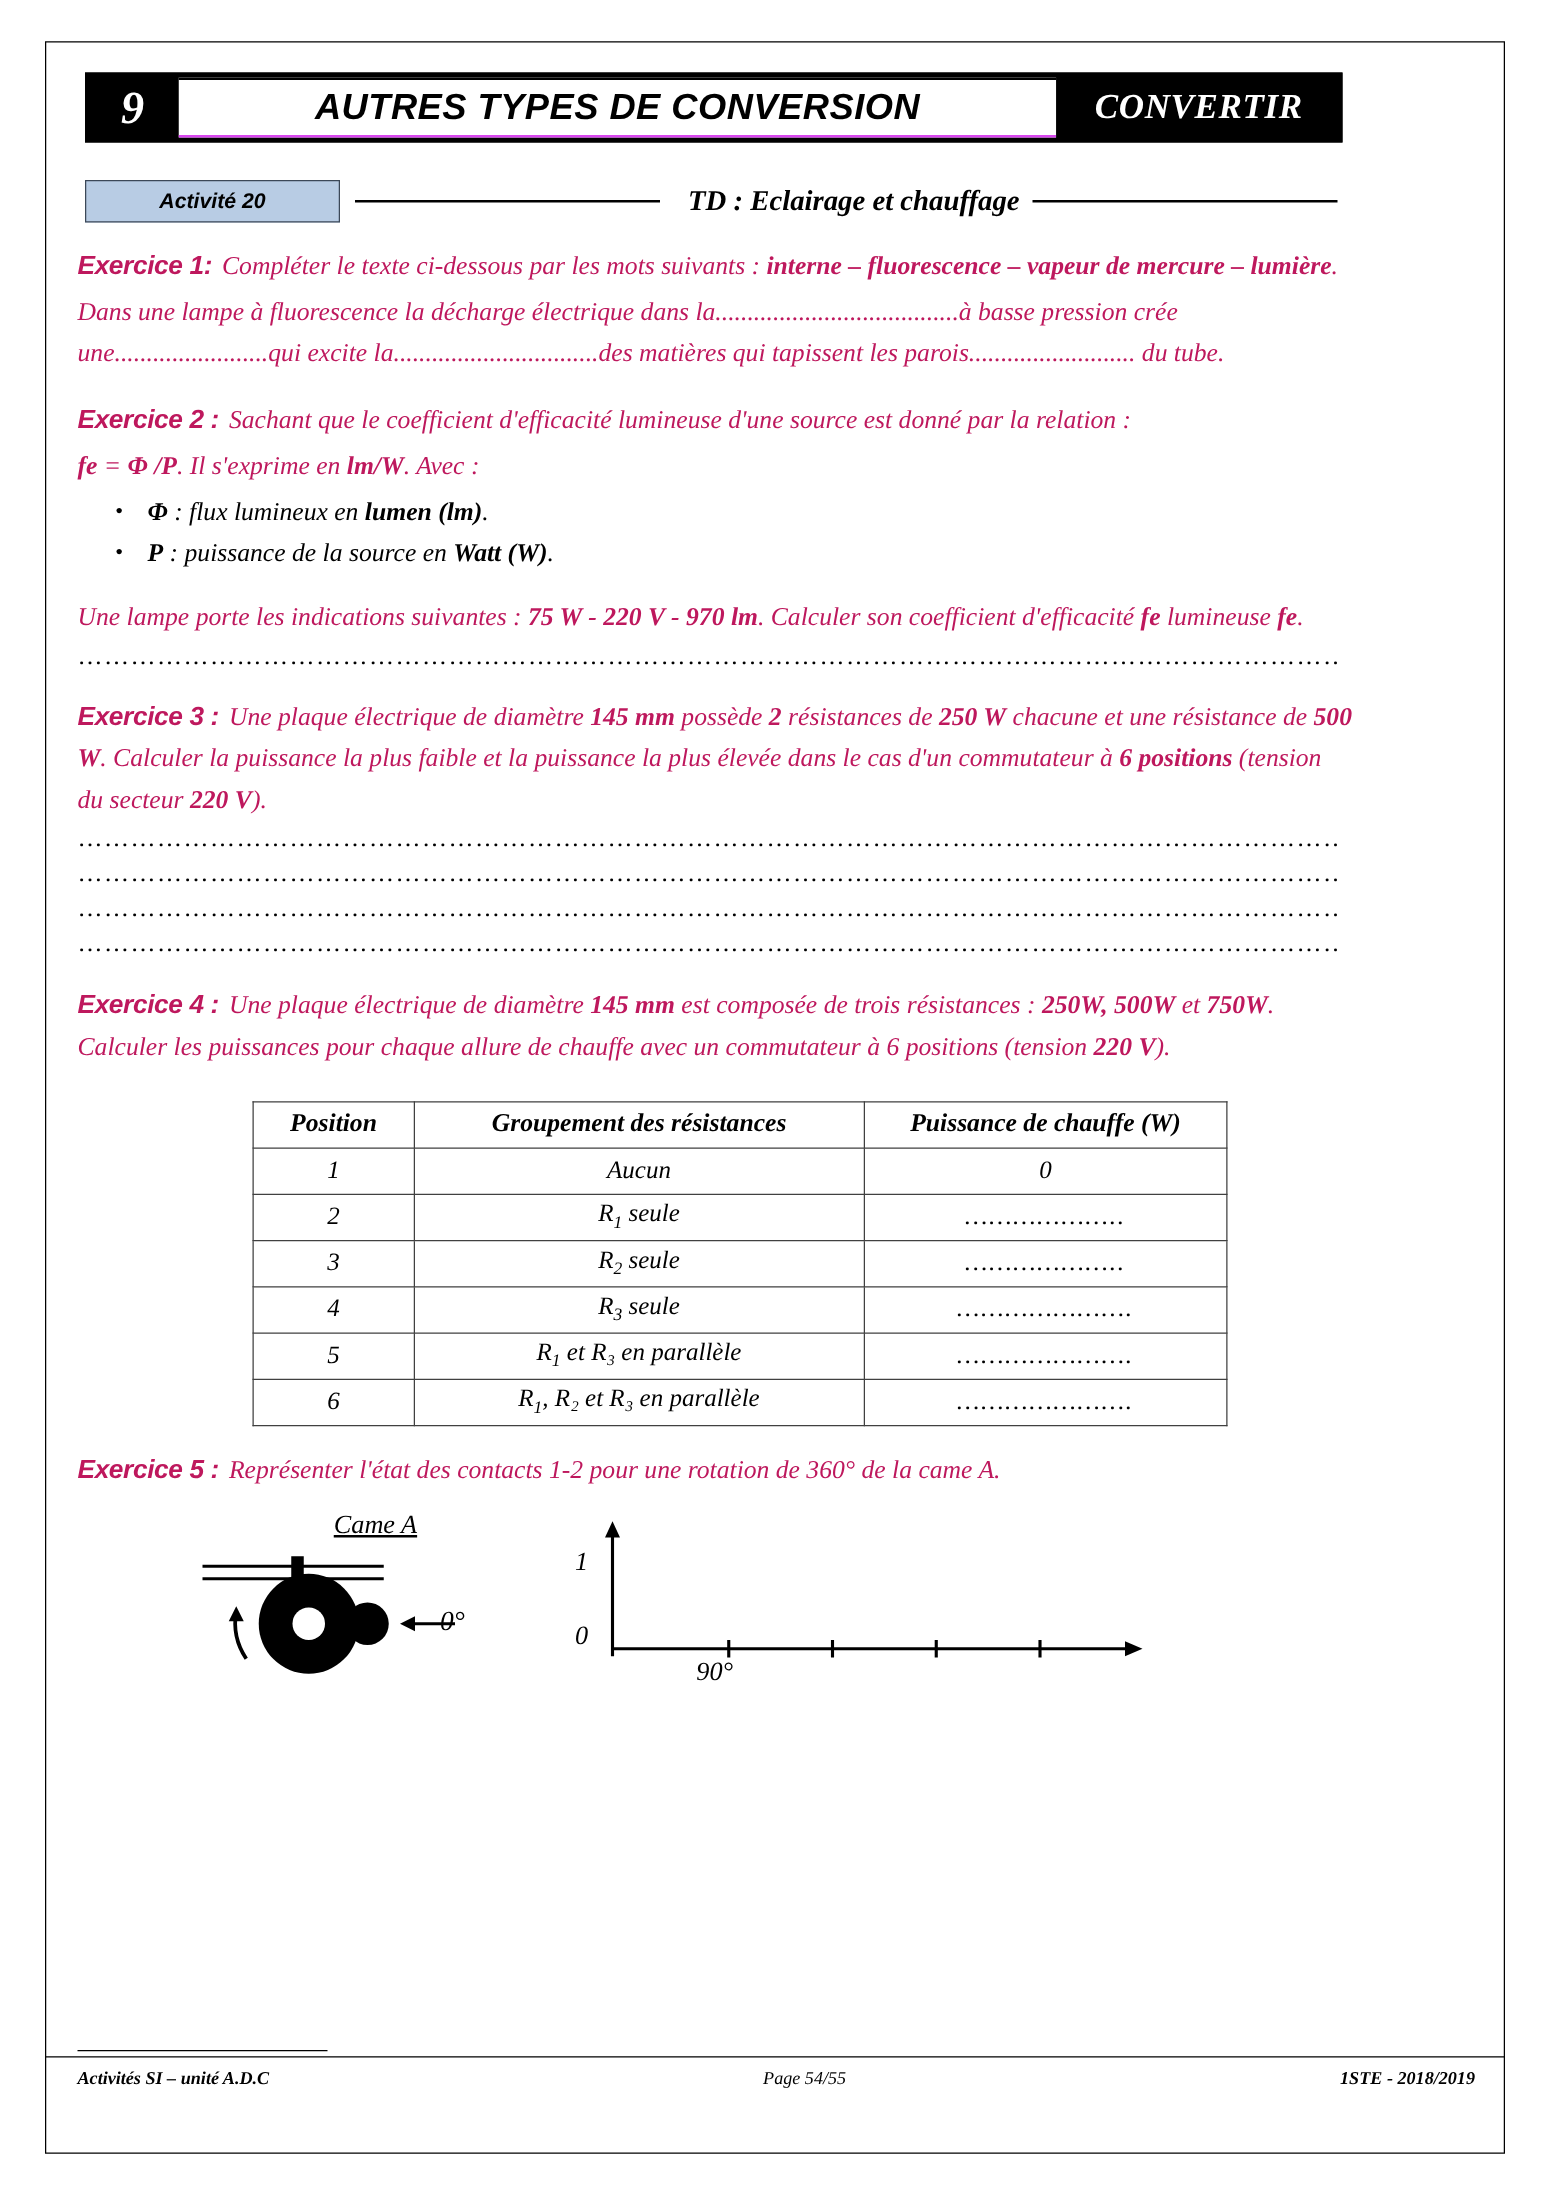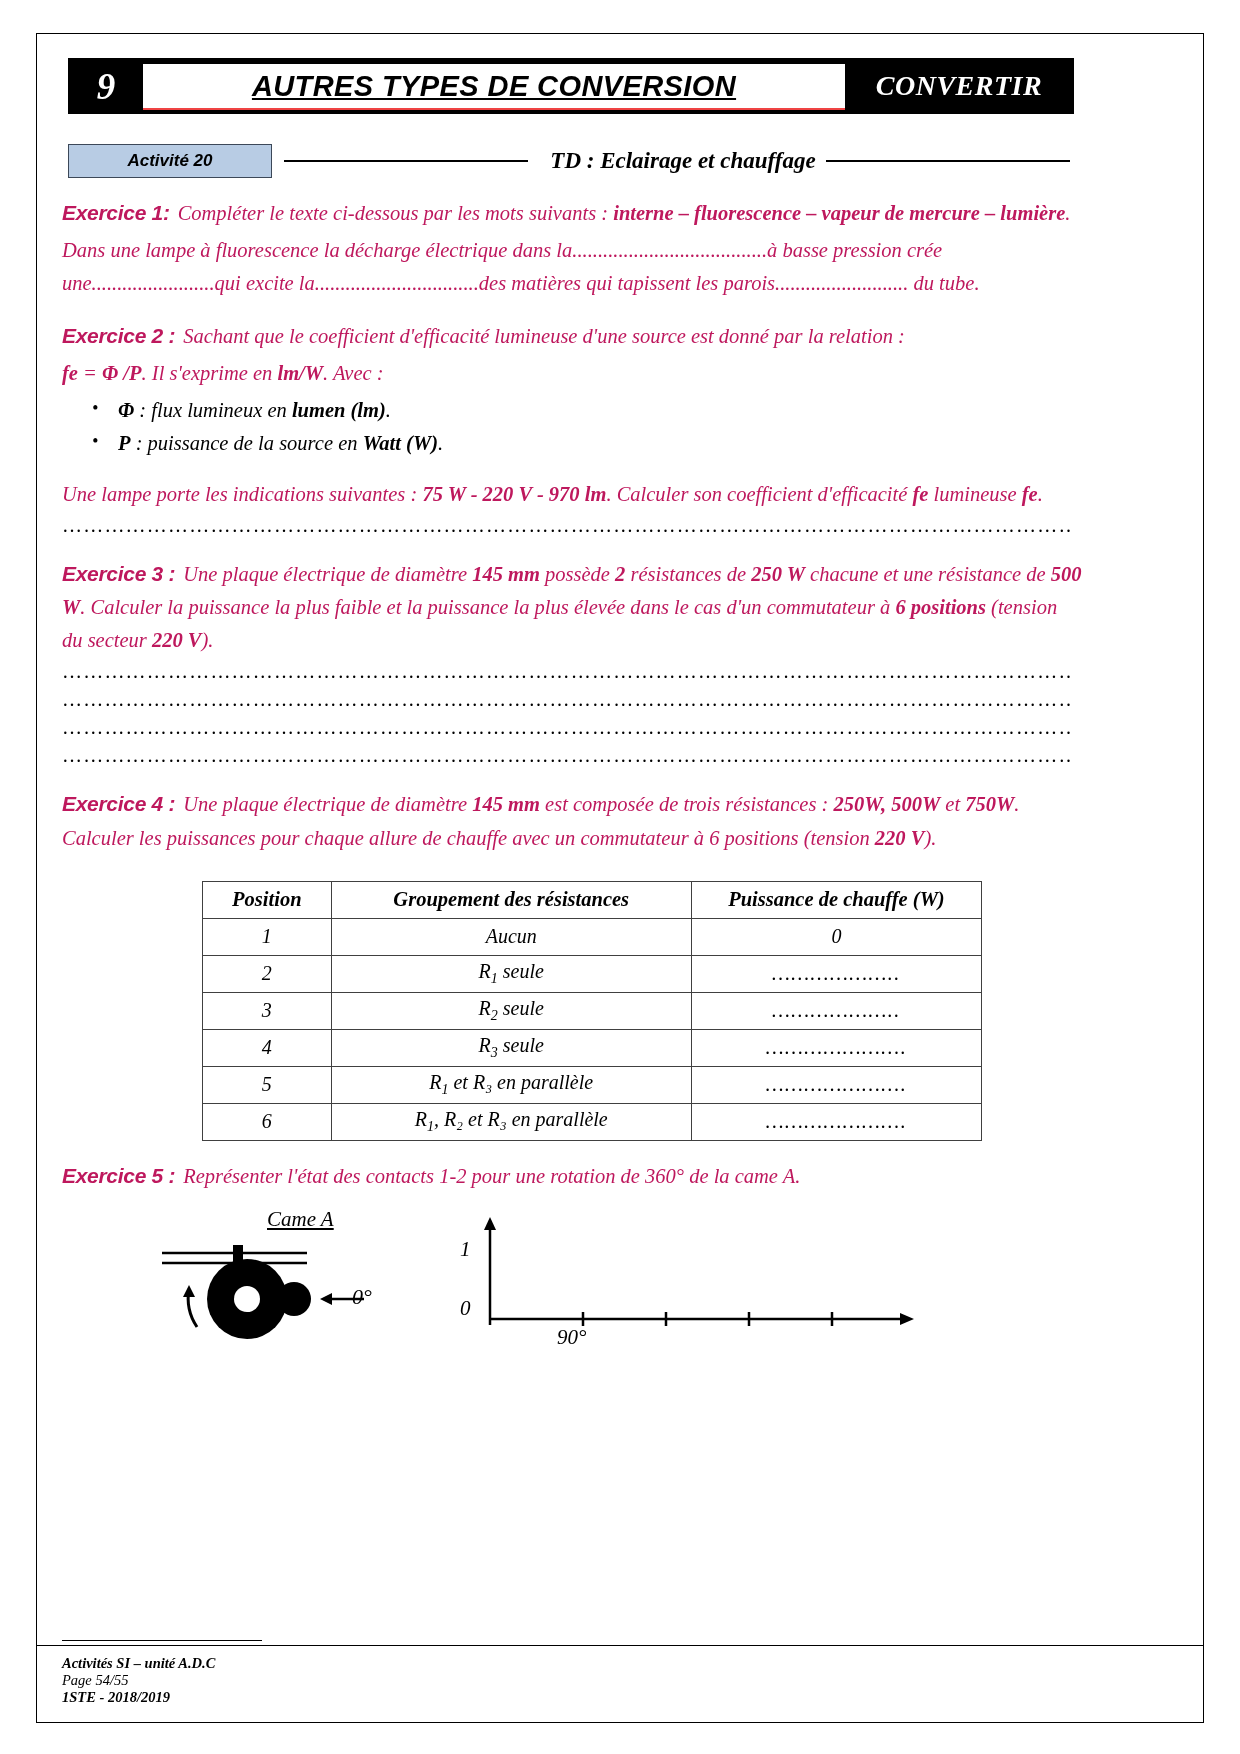--- a/index.html
+++ b/index.html
@@ -63,23 +63,22 @@
     color: #000;
     display: flex;
     align-items: center;
     justify-content: center;
     font-family: "Liberation Sans", sans-serif;
     font-weight: bold;
     font-style: italic;
     font-size: 29px;
     letter-spacing: 0.4px;
     border-top: 2px solid #000;
-    border-bottom: 2px solid #ef4444;
+    border-bottom: 2px solid #d946ef;
     margin: 3px 0;
-    text-decoration: underline;
   }
   .banner-right {
     width: 228px;
     background: #000;
     color: #fff;
     display: flex;
     align-items: center;
     justify-content: center;
     font-family: "Liberation Serif", serif;
     font-style: italic;
@@ -230,26 +229,25 @@
     top: 1640px;
     width: 200px;
     border-top: 1.6px solid #000;
   }
   .footer {
     position: absolute;
     left: 62px;
     top: 1655px;
     width: 1118px;
     display: flex;
-    justify-content: center;
+    justify-content: space-between;
     font-family: "Liberation Serif", serif;
     font-size: 14.5px;
     font-weight: bold;
     font-style: italic;
-    flex-direction: column;
   }
   .footer .mid { font-weight: normal; }
   sub { font-size: 0.7em; }
 </style>
 </head>
 <body>
 
 <div class="page">
   <div class="page-border"></div>
 

